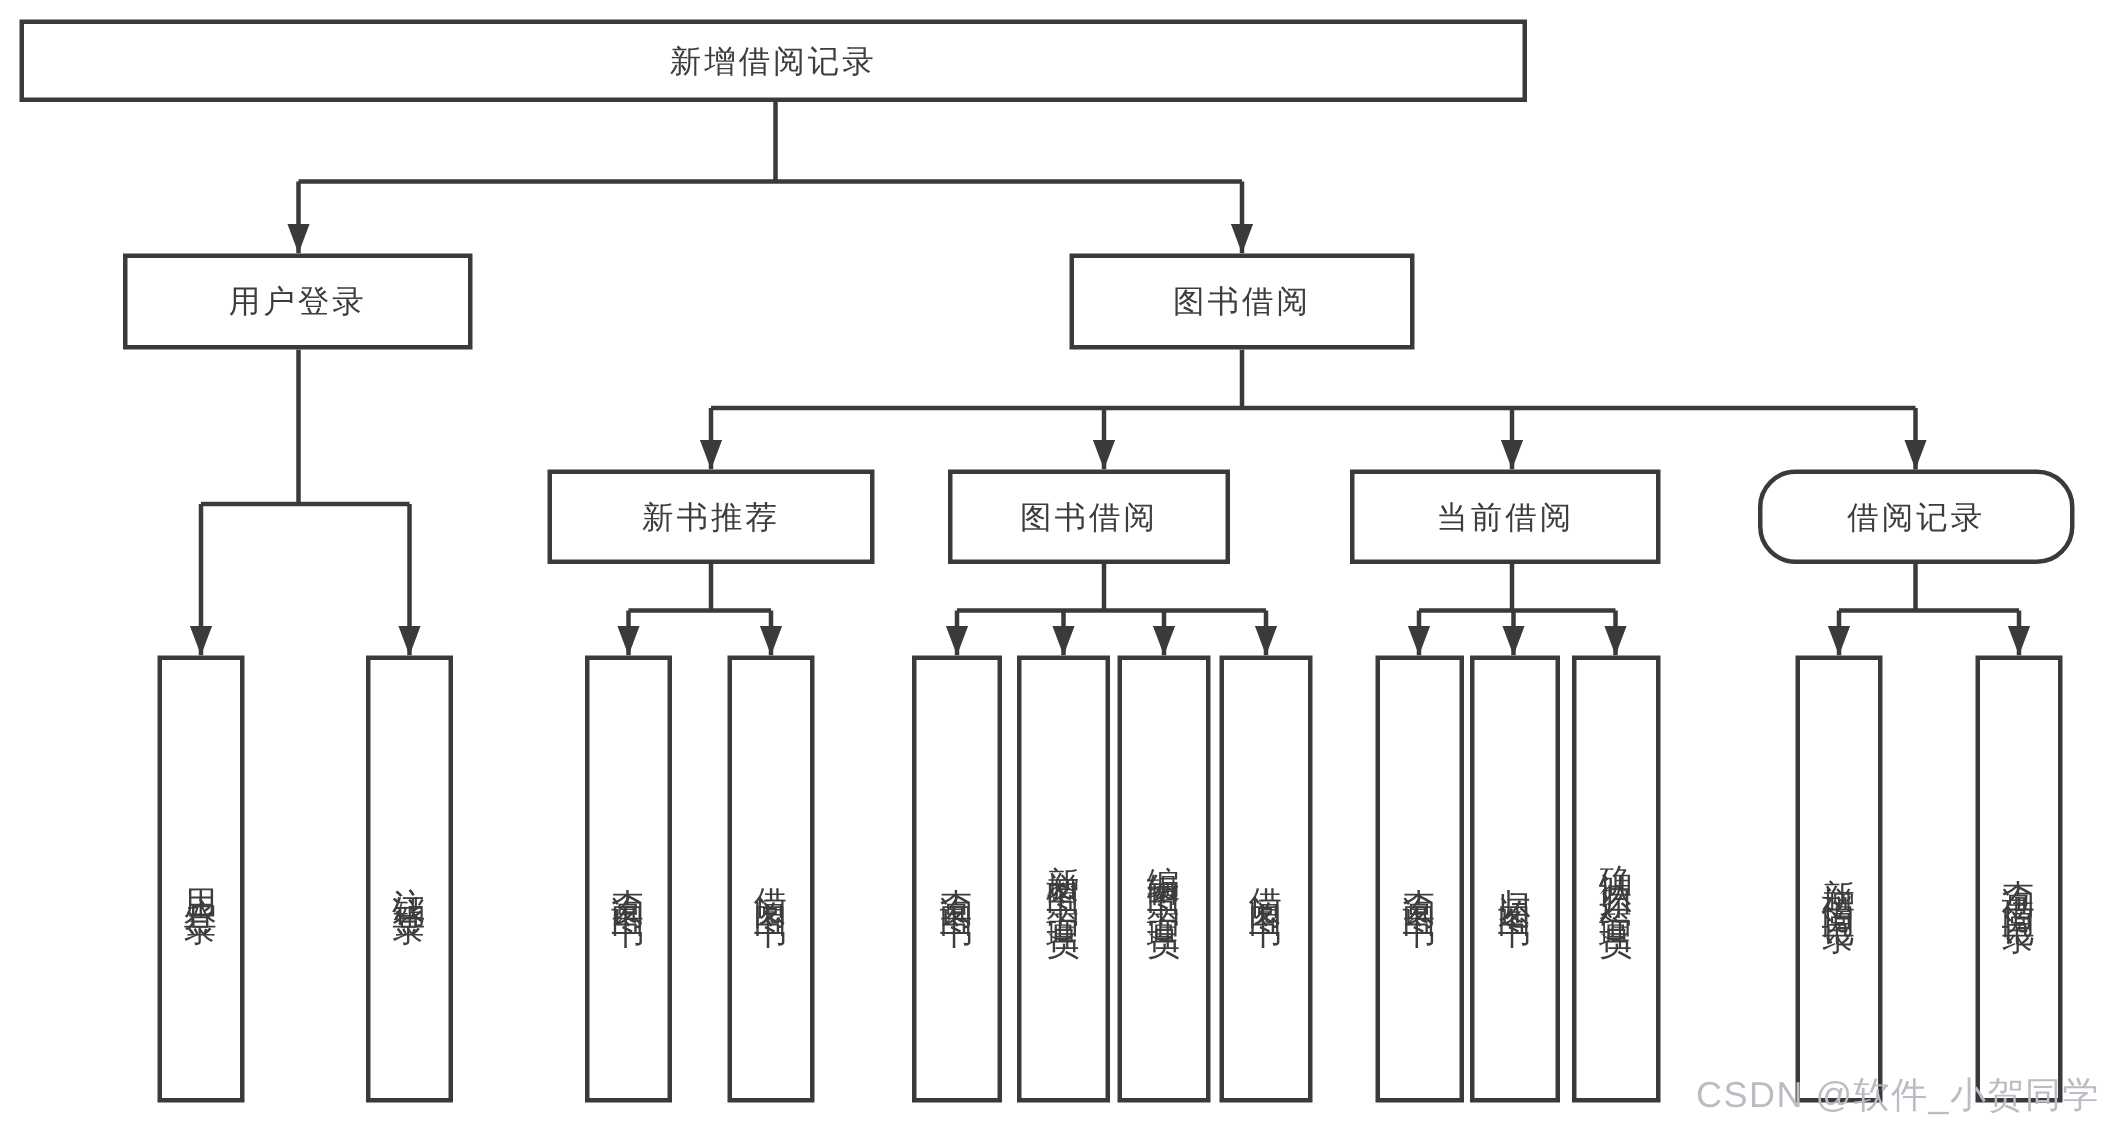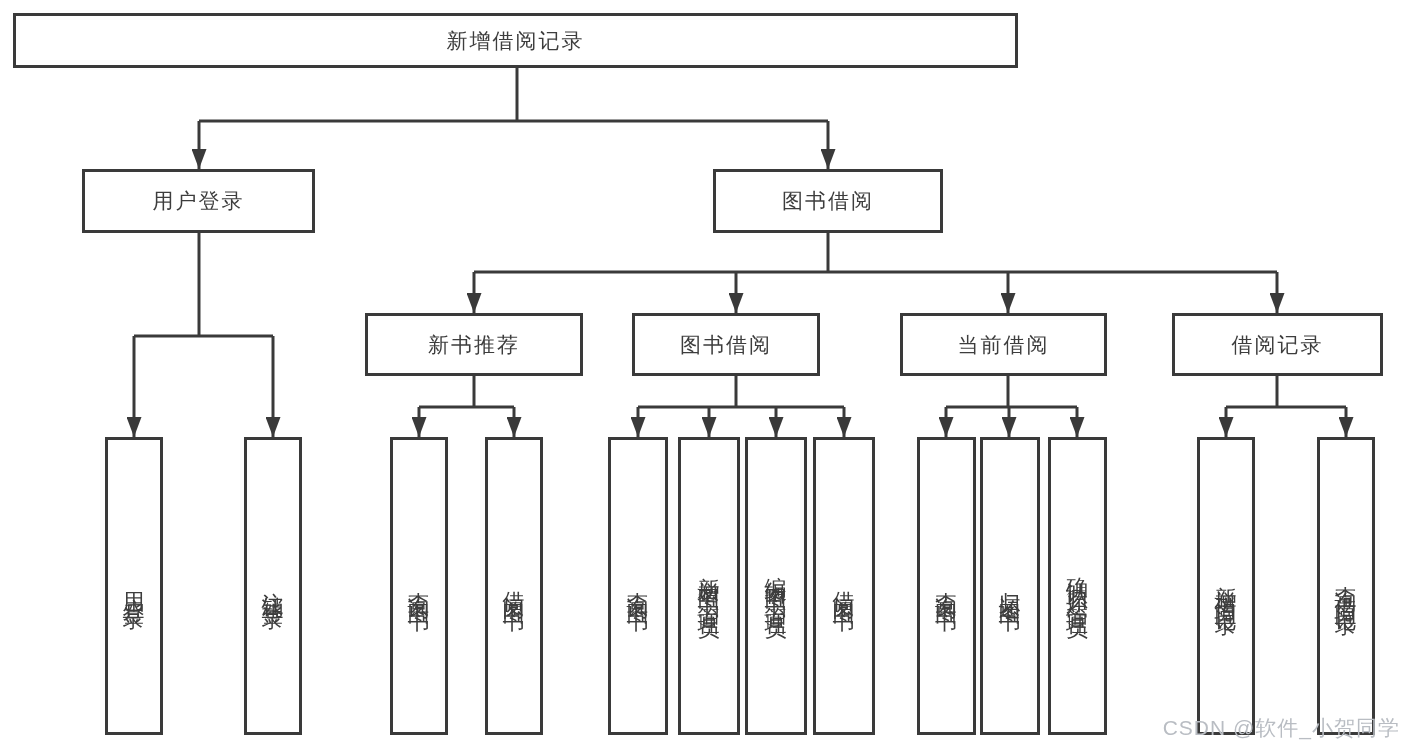--- a/index.html
+++ b/index.html
@@ -42,21 +42,21 @@
     text-orientation: mixed;
     font-size: 22px;
     line-height: 1.05;
     letter-spacing: 6px;
     white-space: nowrap;
   }
   .watermark {
     position: absolute;
     right: 5px;
     top: 714px;
-    font-size: 21px;
+    font-size: 24px;
     letter-spacing: 1px;
     color: #b9bdc3;
     z-index: 2;
     white-space: nowrap;
   }
 </style>
 </head>
 <body>
 
 <div class="canvas">
@@ -131,21 +131,21 @@
 
   <div class="box" style="left:365px; top:313px; width:218px; height:63px;">
     <span class="h-label">新书推荐</span>
   </div>
   <div class="box" style="left:632px; top:313px; width:188px; height:63px;">
     <span class="h-label">图书借阅</span>
   </div>
   <div class="box" style="left:900px; top:313px; width:207px; height:63px;text-align:center;">
     <span class="h-label">当前借阅</span>
   </div>
-  <div class="box" style="left:1172px; top:313px; width:211px; height:63px;">
+  <div class="box" style="left:1172px; top:313px; width:211px; height:63px;border-radius:25px;">
     <span class="h-label">借阅记录</span>
   </div>
 
   <div class="box" style="left:105px; top:437px; width:58px; height:298px;">
     <span class="v-label">用户登录</span>
   </div>
   <div class="box" style="left:244px; top:437px; width:58px; height:298px;">
     <span class="v-label">注销登录</span>
   </div>
 

